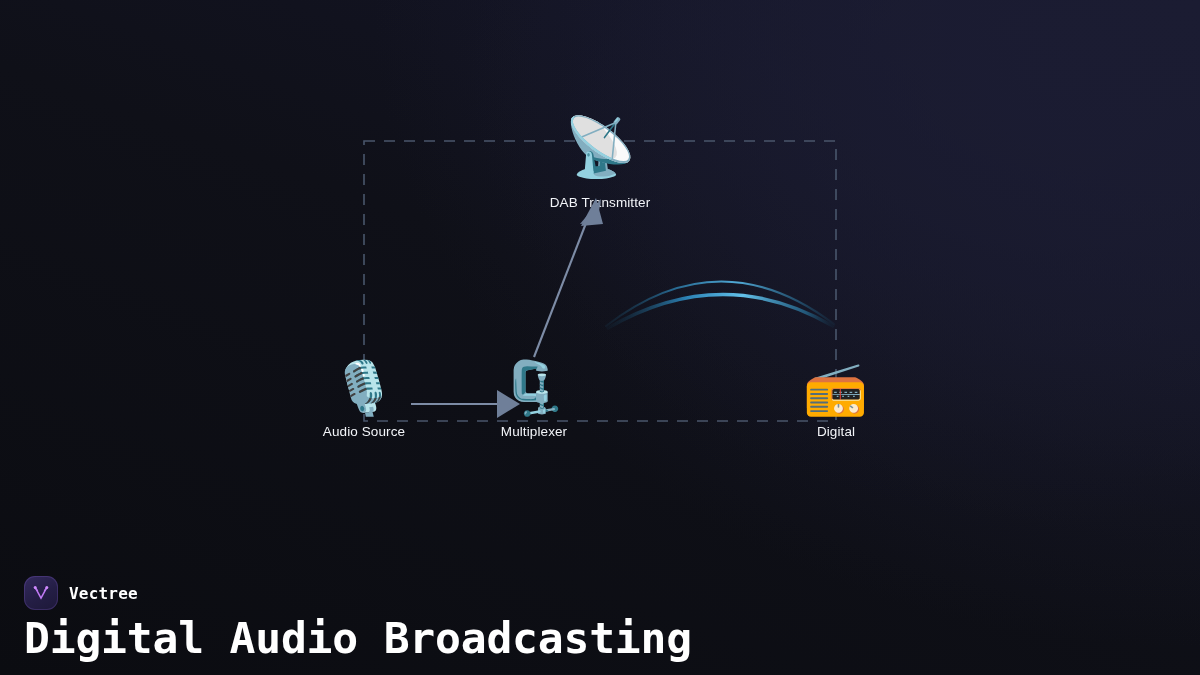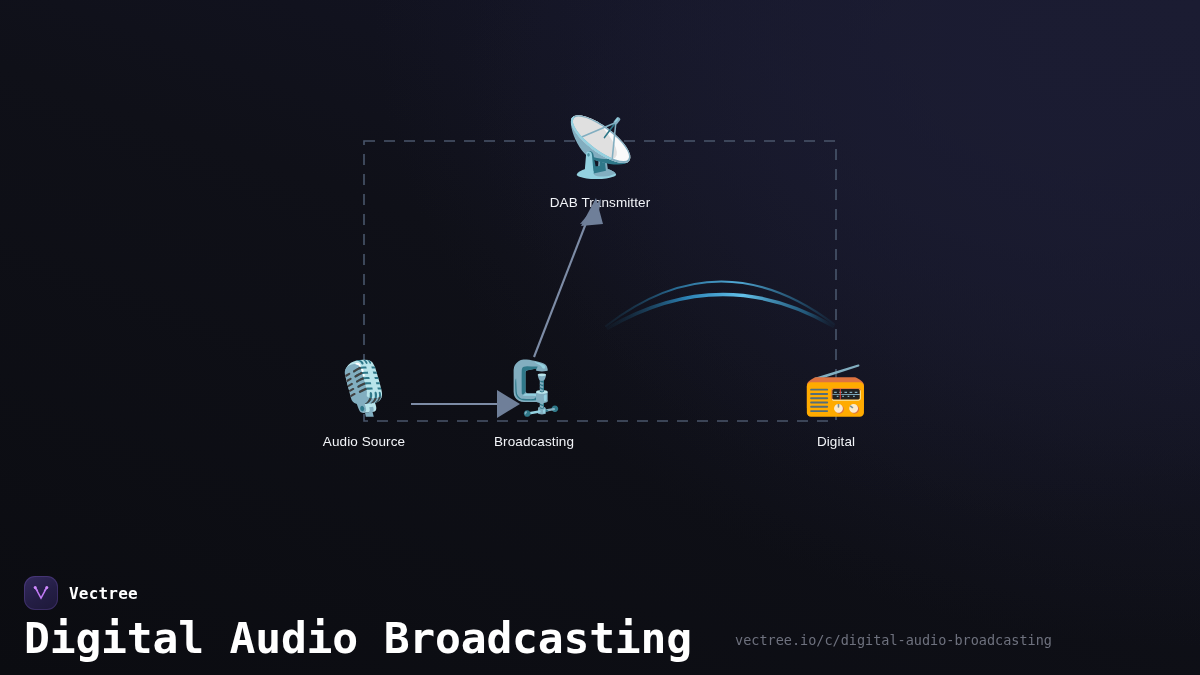--- a/index.html
+++ b/index.html
@@ -46,21 +46,21 @@
     z-index: 3;
   }
   .node .glyph {
     font-family: "DejaVu Sans", sans-serif;
     line-height: 1;
     display: block;
     user-select: none;
   }
   .node .node-label {
     display: block;
-    margin-top: 20px;
+    margin-top: 10px;
     font-size: 13.5px;
     color: #f2f4f8;
     font-family: "Liberation Sans", sans-serif;
     letter-spacing: 0.1px;
     white-space: nowrap;
   }
 
   #node-audio-source { left: 364px; top: 362px; }
   #node-audio-source .glyph { font-size: 52px; }
   #node-multiplexer  { left: 534px; top: 362px; }
@@ -164,21 +164,21 @@
       <path d="M 608 328 Q 722 262 833 326" fill="none" stroke="url(#arcInner)" stroke-width="3.4" stroke-linecap="round"></path>
     </svg>
 
     <div class="node" id="node-audio-source">
       <span class="glyph">🎙️</span>
       <span class="node-label">Audio Source</span>
     </div>
 
     <div class="node" id="node-multiplexer">
       <span class="glyph">🗜️</span>
-      <span class="node-label">Broadcasting</span>
+      <span class="node-label">Multiplexer</span>
     </div>
 
     <div class="node" id="node-transmitter">
       <span class="glyph">📡</span>
       <span class="node-label">DAB Transmitter</span>
     </div>
 
     <div class="node" id="node-receiver">
       <span class="glyph">📻</span>
       <span class="node-label">Digital</span>
@@ -207,16 +207,15 @@
           </g>
           <circle cx="5.2" cy="5.6" r="1.5" fill="#d08bff"></circle>
           <circle cx="16.8" cy="5.6" r="1.5" fill="#d08bff"></circle>
         </svg>
       </div>
       <span id="brand-name">Vectree</span>
     </div>
 
     <div id="page-title">Digital Audio Broadcasting</div>
 
-    <div id="footer-url">vectree.io/c/digital-audio-broadcasting</div>
   </div>
 
 </div>
 
 </body></html>

